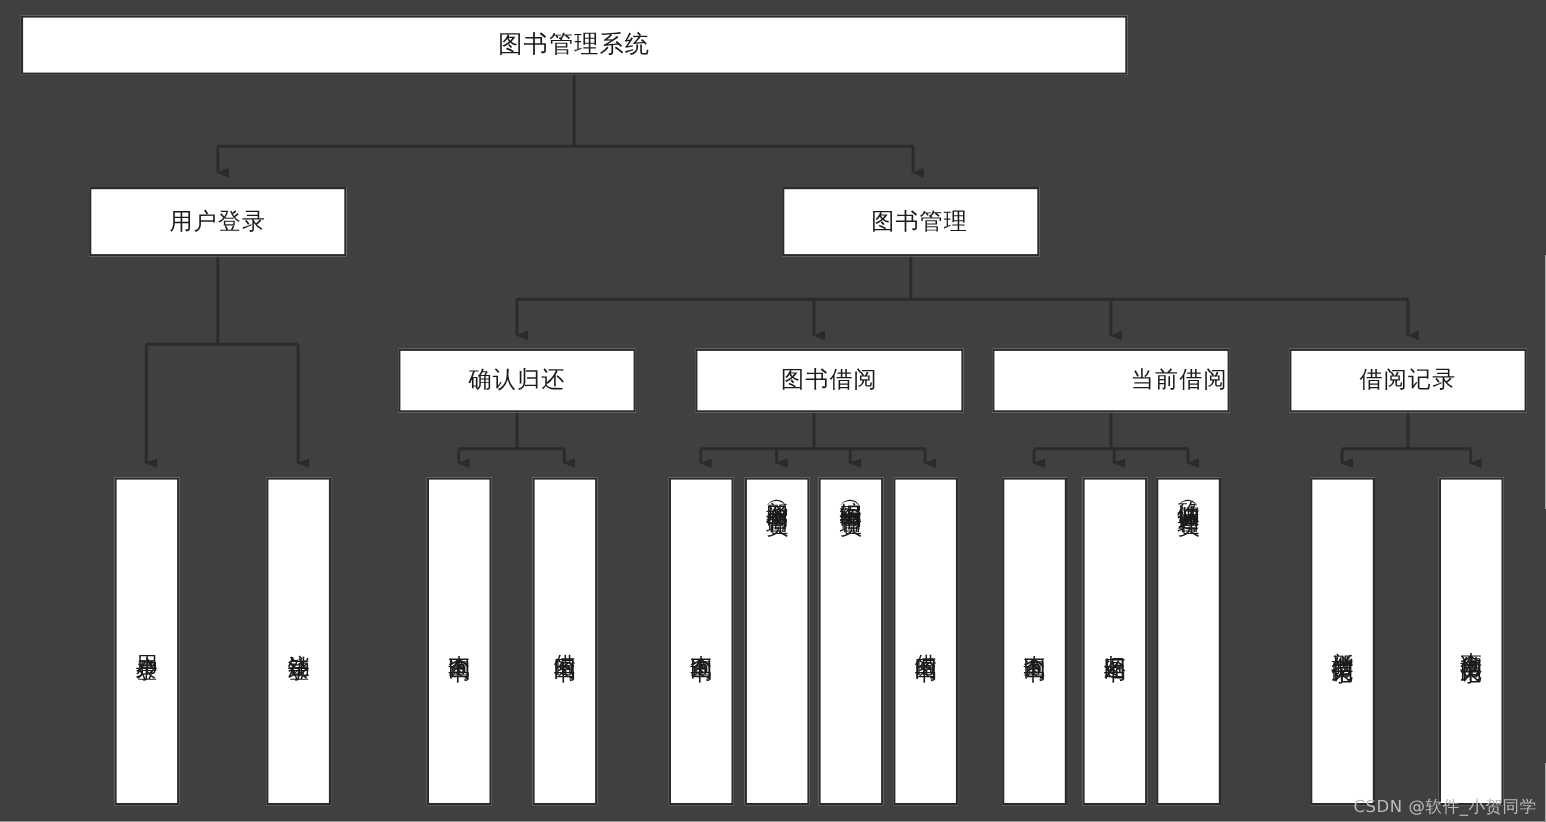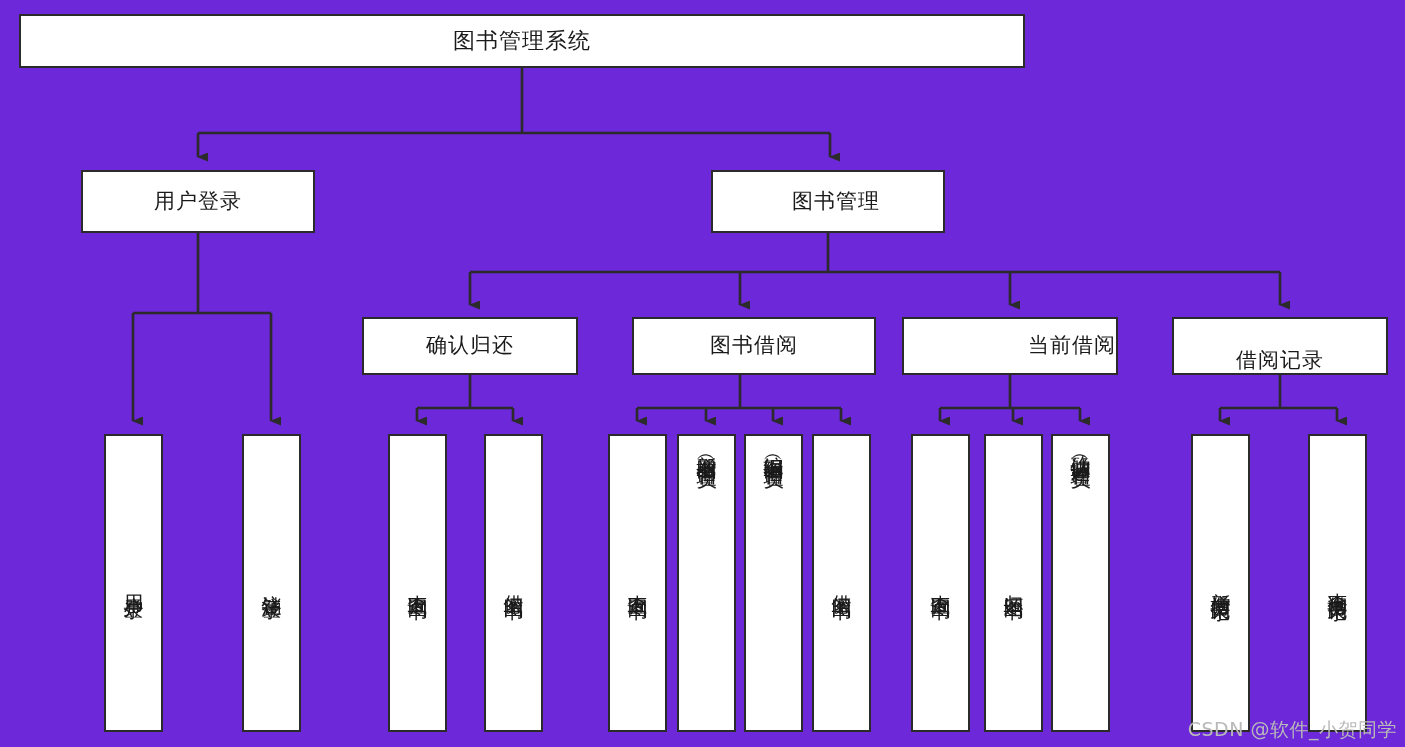--- a/index.html
+++ b/index.html
@@ -7,21 +7,21 @@
     padding: 0;
     background: #ffffff;
   }
   body {
     font-family: "DejaVu Sans", "Liberation Sans", sans-serif;
   }
   #canvas {
     position: relative;
     width: 1405px;
     height: 747px;
-    background: #6d28d9;
+    background: #404040;
     overflow: hidden;
   }
   svg.wires {
     position: absolute;
     left: 0;
     top: 0;
     width: 1405px;
     height: 747px;
     pointer-events: none;
   }
@@ -65,21 +65,21 @@
     justify-content: center;
   }
   .leaf-inner.top {
     align-items: flex-start;
     padding-top: 4px;
   }
   .watermark {
     position: absolute;
     right: 8px;
     bottom: 4px;
-    font-size: 19px;
+    font-size: 15px;
     color: #b9b9b9;
     letter-spacing: 0.5px;
     white-space: nowrap;
   }
 </style>
 </head>
 <body>
 
 <div id="canvas">
 
@@ -146,21 +146,21 @@
 
   <div class="node horiz" style="left:362px; top:317px; width:216px; height:58px;">
     <span>确认归还</span>
   </div>
   <div class="node horiz" style="left:632px; top:317px; width:244px; height:58px;">
     <span>图书借阅</span>
   </div>
   <div class="node horiz" style="left:902px; top:317px; width:216px; height:58px;justify-content:flex-end;">
     <span>当前借阅</span>
   </div>
-  <div class="node horiz" style="left:1172px; top:317px; width:216px; height:58px;align-items:flex-end;">
+  <div class="node horiz" style="left:1172px; top:317px; width:216px; height:58px;">
     <span>借阅记录</span>
   </div>
 
   <div class="node leaf" style="left:104px; top:434px; width:59px; height:298px;">
     <div class="leaf-inner">
         <span class="vtext">用户登录</span>
       </div>
   </div>
   <div class="node leaf" style="left:242px; top:434px; width:59px; height:298px;">
     <div class="leaf-inner">

